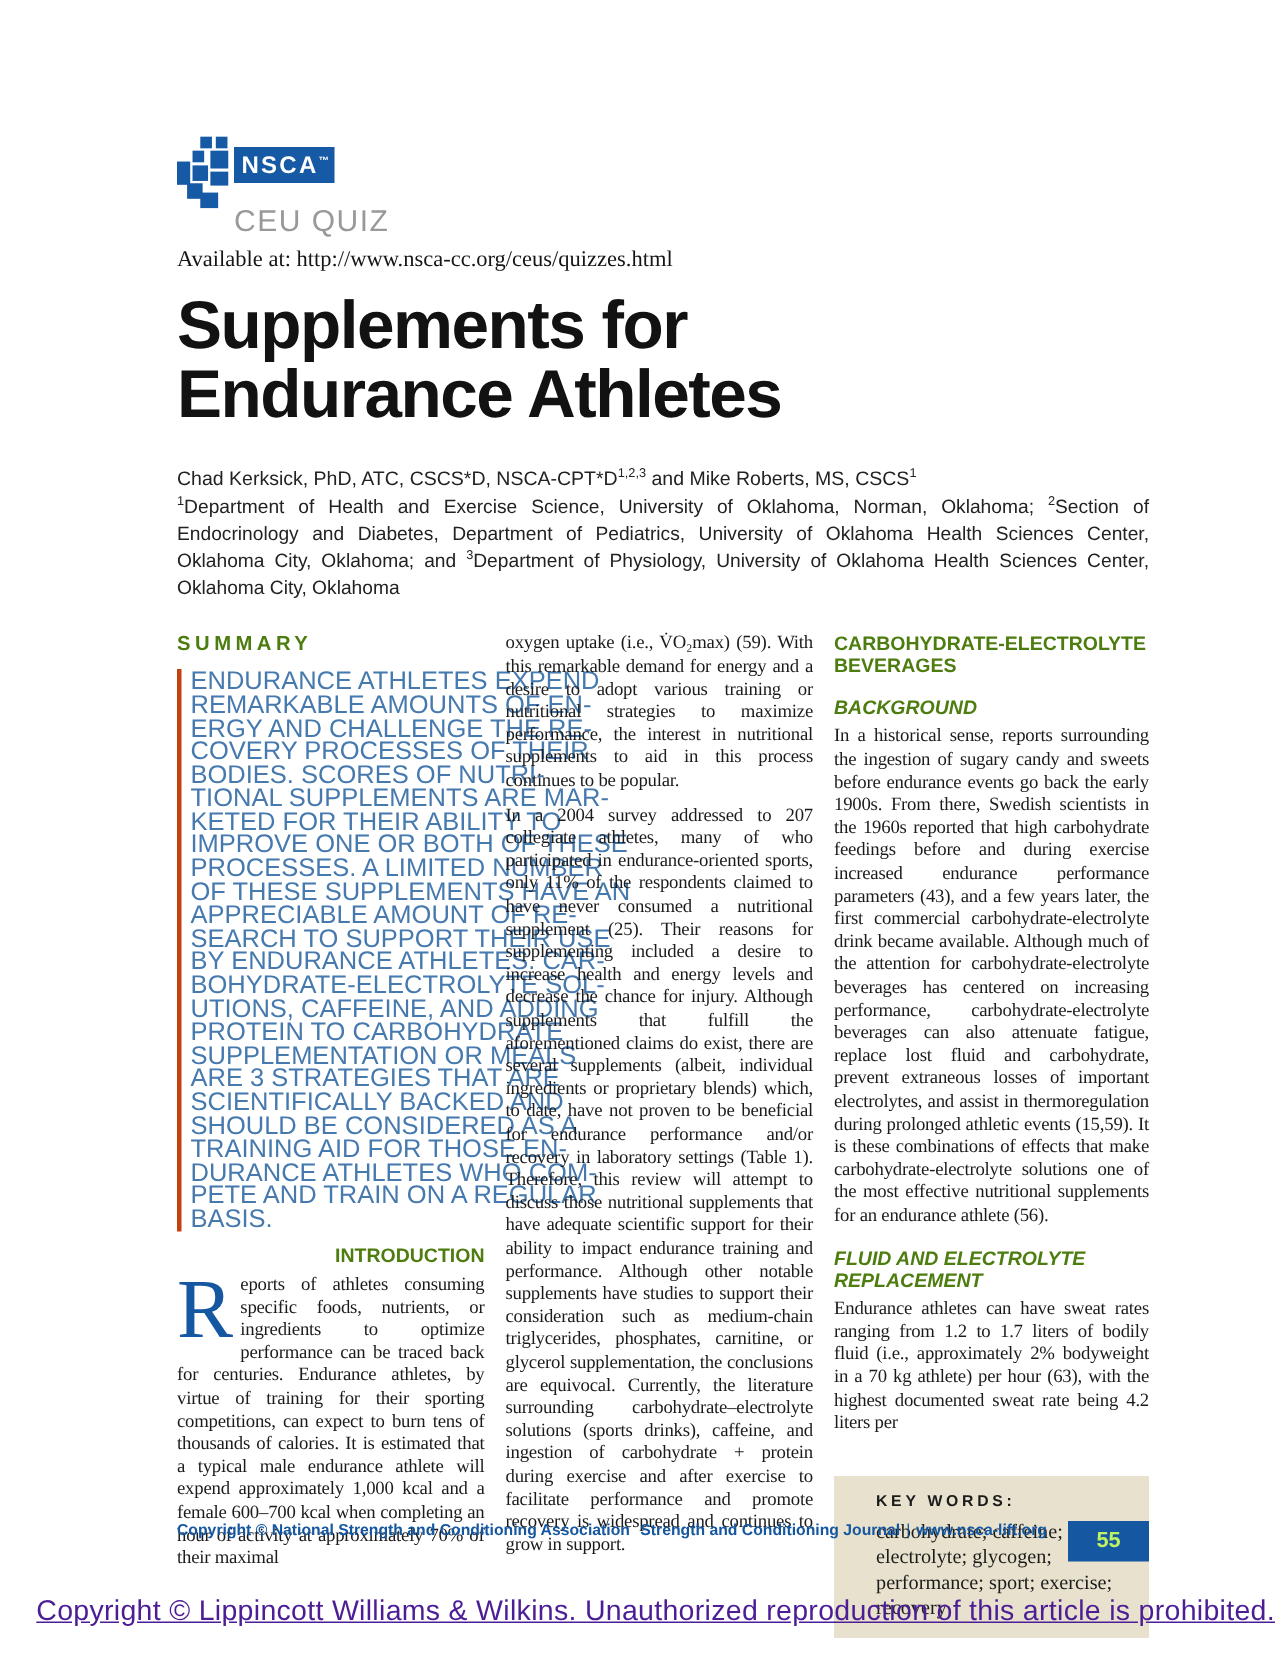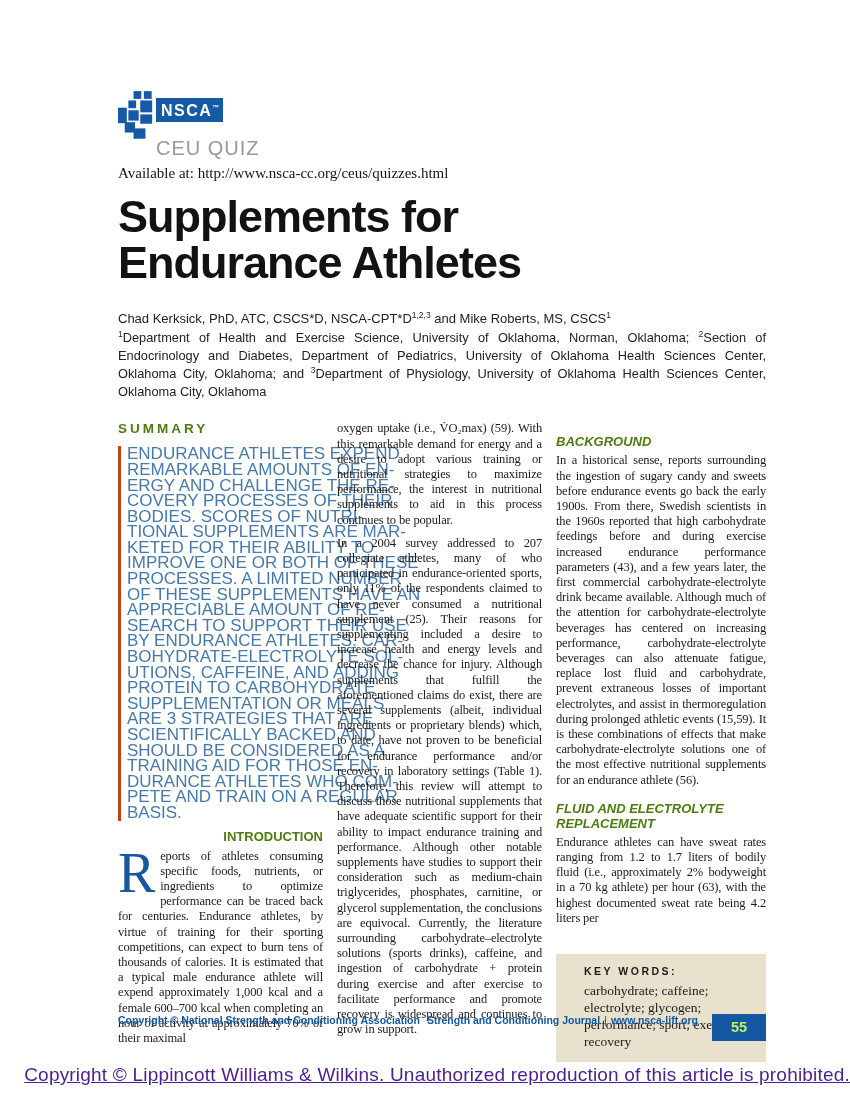--- a/index.html
+++ b/index.html
@@ -127,20 +127,21 @@
         <div class="blue-head intro-head">INTRODUCTION</div>
         <div class="serif intro-text"><span class="dropcap">R</span><span>eports of athletes consuming specific foods, nutrients, or ingredients to optimize performance can be traced back for centuries. Endurance athletes, by virtue of training for their sporting competitions, can expect to burn tens of thousands of calories. It is estimated that a typical male endurance athlete will expend approximately 1,000 kcal and a female 600–700 kcal when completing an hour of activity at approximately 70% of their maximal</span></div>
       </div>
 
       <div class="col col2">
         <div class="serif para">oxygen uptake (i.e., V̇O₂max) (59). With this remarkable demand for energy and a desire to adopt various training or nutritional strategies to maximize performance, the interest in nutritional supplements to aid in this process continues to be popular.</div>
         <div class="serif para">In a 2004 survey addressed to 207 collegiate athletes, many of who participated in endurance-oriented sports, only 11% of the respondents claimed to have never consumed a nutritional supplement (25). Their reasons for supplementing included a desire to increase health and energy levels and decrease the chance for injury. Although supplements that fulfill the aforementioned claims do exist, there are several supplements (albeit, individual ingredients or proprietary blends) which, to date, have not proven to be beneficial for endurance performance and/or recovery in laboratory settings (Table 1). Therefore, this review will attempt to discuss those nutritional supplements that have adequate scientific support for their ability to impact endurance training and performance. Although other notable supplements have studies to support their consideration such as medium-chain triglycerides, phosphates, carnitine, or glycerol supplementation, the conclusions are equivocal. Currently, the literature surrounding carbohydrate–electrolyte solutions (sports drinks), caffeine, and ingestion of carbohydrate + protein during exercise and after exercise to facilitate performance and promote recovery is widespread and continues to grow in support.</div>
       </div>
 
       <div class="col col3">
+        <div class="blue-head first-head">CARBOHYDRATE-ELECTROLYTE BEVERAGES</div>
         <div class="blue-head h2-italic">BACKGROUND</div>
         <div class="serif para">In a historical sense, reports surrounding the ingestion of sugary candy and sweets before endurance events go back the early 1900s. From there, Swedish scientists in the 1960s reported that high carbohydrate feedings before and during exercise increased endurance performance parameters (43), and a few years later, the first commercial carbohydrate-electrolyte drink became available. Although much of the attention for carbohydrate-electrolyte beverages has centered on increasing performance, carbohydrate-electrolyte beverages can also attenuate fatigue, replace lost fluid and carbohydrate, prevent extraneous losses of important electrolytes, and assist in thermoregulation during prolonged athletic events (15,59). It is these combinations of effects that make carbohydrate-electrolyte solutions one of the most effective nutritional supplements for an endurance athlete (56).</div>
         <div class="blue-head h2-italic">FLUID AND ELECTROLYTE REPLACEMENT</div>
         <div class="serif para">Endurance athletes can have sweat rates ranging from 1.2 to 1.7 liters of bodily fluid (i.e., approximately 2% bodyweight in a 70 kg athlete) per hour (63), with the highest documented sweat rate being 4.2 liters per</div>
         <div class="keywords">
           <div class="kw-label">KEY WORDS:</div>
           <div class="kw-text">carbohydrate; caffeine; electrolyte; glycogen; performance; sport; exercise; recovery</div>
         </div>
       </div>
 

